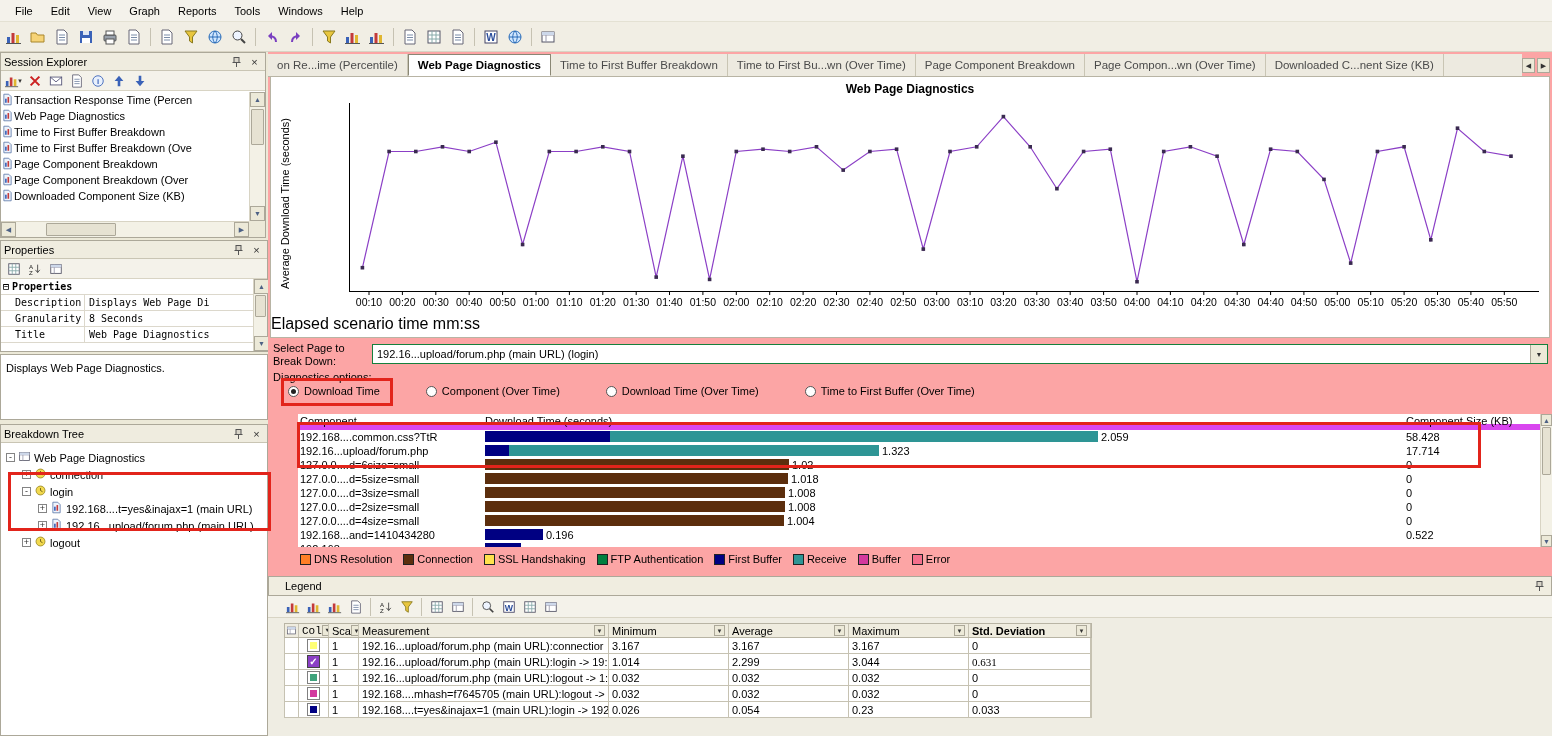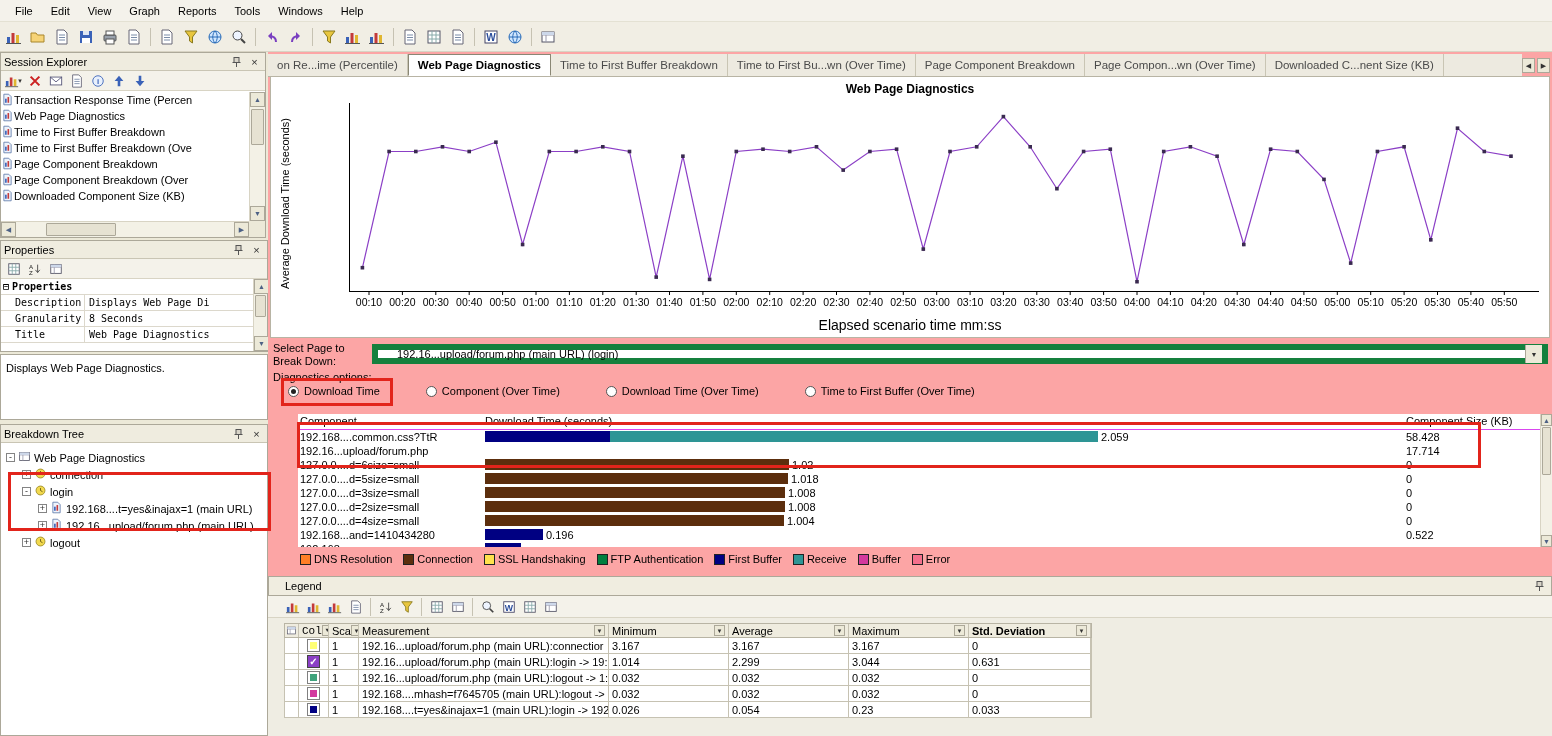--- a/index.html
+++ b/index.html
@@ -50,33 +50,33 @@
 #right{position:absolute;left:268px;top:52px;width:1284px;height:684px;background:#fca5a5}
 #tabbar{position:absolute;left:0;top:2px;right:30px;height:23px;display:flex;align-items:stretch;overflow:hidden;border-bottom:1px solid #B8B4A4;background:#EDEAE0}
 .tab{display:flex;align-items:center;padding:0 9px;color:#4a4a4a;border-right:1px solid #C9C5B4;white-space:nowrap;font-size:11.5px;cursor:default}
 .tab.active{background:#fff;border:1px solid #8A8775;border-bottom-color:#fff;font-weight:bold;color:#000}
 #tab-arrows{position:absolute;right:2px;top:6px;display:flex;gap:2px}
 .tarrow{width:13px;height:15px;font-size:7px;display:flex;align-items:center;justify-content:center;border:1px solid #ACA899;background:#ECE9D8;color:#333}
 #chartbox{position:absolute;left:2px;top:24px;width:1280px;height:262px;background:#fff;border:1px solid #B8B4A4}
 #chart-title{position:absolute;top:5px;left:0;right:0;text-align:center;font-weight:bold;font-size:12px}
 #ylabel{position:absolute;left:8px;top:22px;height:210px;width:16px;writing-mode:vertical-rl;transform:rotate(180deg);text-align:center;font-size:11px}
 #plot{position:absolute;left:76px;top:20px}
-#xlabel{position:absolute;left:0;right:0;bottom:4px;text-align:center;font-size:14px}
+#xlabel{position:absolute;left:0;right:0;bottom:4px;text-align:left;font-size:16px}
 #sel-label{position:absolute;left:5px;top:290px;width:96px;line-height:13px}
-#combo{position:absolute;left:104px;top:292px;right:4px;height:20px;background:#fff;border:6px solid #15803d;display:flex;align-items:center;padding-left:19px;cursor:default}
+#combo{position:absolute;left:104px;top:292px;right:4px;height:20px;background:#fff;border:1px solid #15803d;display:flex;align-items:center;padding-left:4px;cursor:default}
 #combo .val{flex:1;white-space:nowrap;overflow:hidden}
 #combo .dd{width:17px;height:18px;background:#ECE9D8;border-left:1px solid #ACA899;display:flex;align-items:center;justify-content:center;font-size:7px;color:#333}
 #diag-label{position:absolute;left:5px;top:319px}
 #radios{position:absolute;left:20px;top:333px;display:flex;gap:46px;align-items:center}
 .radio-opt{display:flex;align-items:center;gap:5px;cursor:default}
 .radio{width:11px;height:11px;border:1px solid #555;border-radius:50%;background:#fff;position:relative;display:inline-block}
 .radio.on::after{content:"";position:absolute;left:2px;top:2px;width:5px;height:5px;border-radius:50%;background:#222}
 
 #comp{position:absolute;left:30px;top:362px;right:12px;height:133px;background:#fff;overflow:hidden}
-#comp-head{position:relative;height:16px;border-bottom:1px solid #d946ef}
+#comp-head{position:relative;height:16px;border-bottom:6px solid #d946ef}
 #comp-head span{position:absolute;top:1px;white-space:nowrap}
 #ch-name{left:2px}#ch-time{left:187px}#ch-size{left:1108px}
 #comp-rows{position:relative}
 .crow{position:relative;height:14px}
 .cname{position:absolute;left:2px;top:1px;width:183px;white-space:nowrap;overflow:hidden}
 .cbar{position:absolute;left:187px;top:1px;height:11px;display:flex;align-items:center}
 .cseg{height:11px;flex:0 0 auto}
 .clabel{margin-left:3px}
 .csize{position:absolute;left:1108px;top:1px}
 .crow.clipped{height:6px;overflow:hidden}
@@ -702,20 +702,25 @@
             <span class="cname">192.168....common.css?TtR</span>
             <span class="cbar">
               <span class="cseg" style="width: 125px; background: rgb(0, 0, 130);"></span>
               <span class="cseg" style="width: 488px; background: rgb(46, 149, 149);"></span>
               <span class="clabel">2.059</span>
             </span>
             <span class="csize">58.428</span>
           </div>
           <div class="crow">
             <span class="cname">192.16...upload/forum.php</span>
+            <span class="cbar">
+              <span class="cseg" style="width: 24px; background: rgb(0, 0, 130);"></span>
+              <span class="cseg" style="width: 370px; background: rgb(46, 149, 149);"></span>
+              <span class="clabel">1.323</span>
+            </span>
             <span class="csize">17.714</span>
           </div>
           <div class="crow">
             <span class="cname">127.0.0....d=6size=small</span>
             <span class="cbar">
               <span class="cseg" style="width: 304px; background: rgb(92, 46, 13);"></span>
               <span class="clabel">1.02</span>
             </span>
             <span class="csize">0</span>
           </div>
@@ -965,21 +970,21 @@
               <span class="lcell" style="width: 30px; flex: 0 0 30px; justify-content: center;">
                 <span class="cb" style="background: rgb(139, 63, 198); border-color: rgb(68, 68, 68);">
                   <span class="tick">✓</span>
                 </span>
               </span>
               <span class="lcell" style="width: 30px; flex: 0 0 30px;">1</span>
               <span class="lcell" style="width: 250px; flex: 0 0 250px;">192.16...upload/forum.php (main URL):login -&gt; 19:</span>
               <span class="lcell" style="width: 120px; flex: 0 0 120px;">1.014</span>
               <span class="lcell" style="width: 120px; flex: 0 0 120px;">2.299</span>
               <span class="lcell" style="width: 120px; flex: 0 0 120px;">3.044</span>
-              <span class="lcell" style="width: 122px; flex: 0 0 122px;">0.631</span>
+              <span class="lcell" style="width: 122px; flex: 0 0 122px; font-family: Liberation Serif, serif;">0.631</span>
             </div>
             <div class="lrow">
               <span class="lcell lc0"></span>
               <span class="lcell" style="width: 30px; flex: 0 0 30px; justify-content: center;">
                 <span class="cb">
                   <span class="cbin" style="background: rgb(63, 163, 124);"></span>
                 </span>
               </span>
               <span class="lcell" style="width: 30px; flex: 0 0 30px;">1</span>
               <span class="lcell" style="width: 250px; flex: 0 0 250px;">192.16...upload/forum.php (main URL):logout -&gt; 1:</span>

